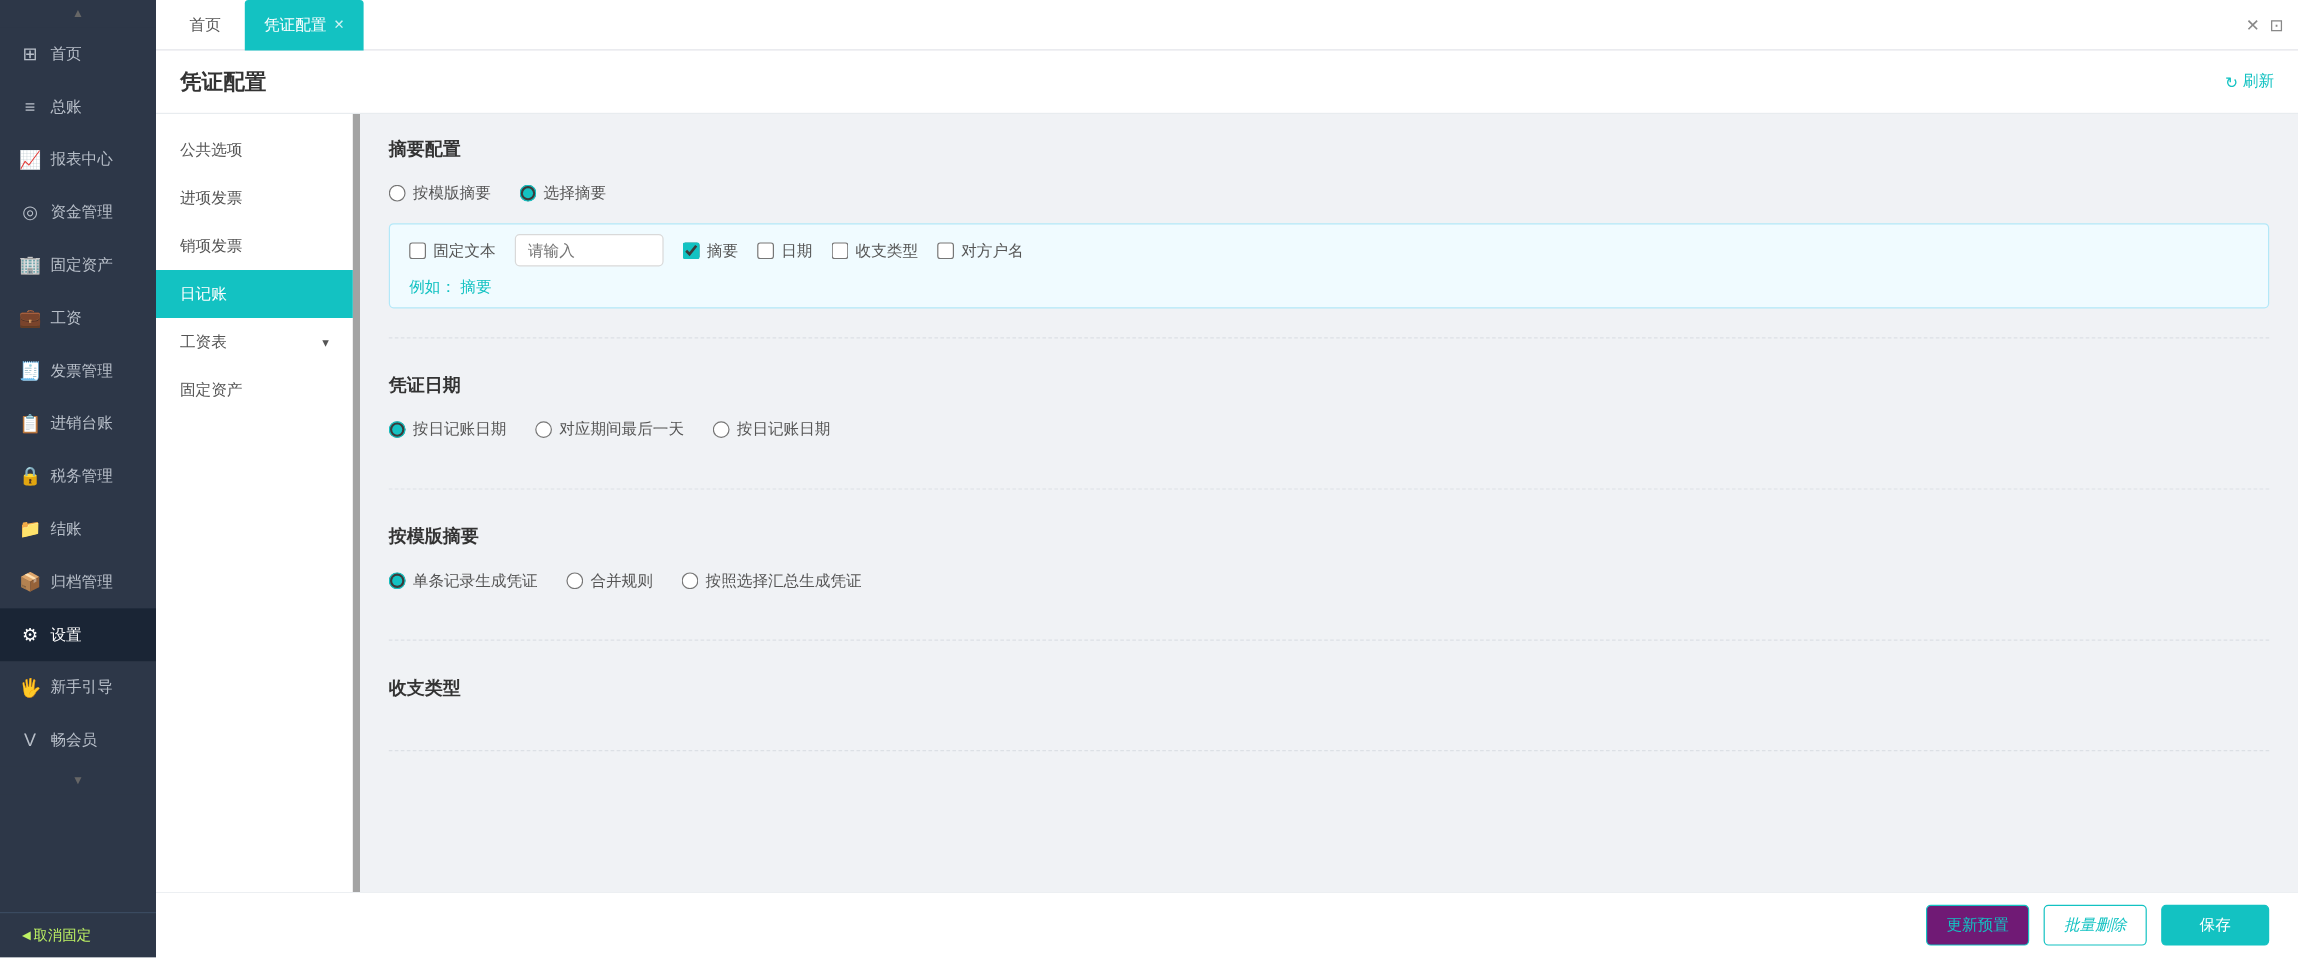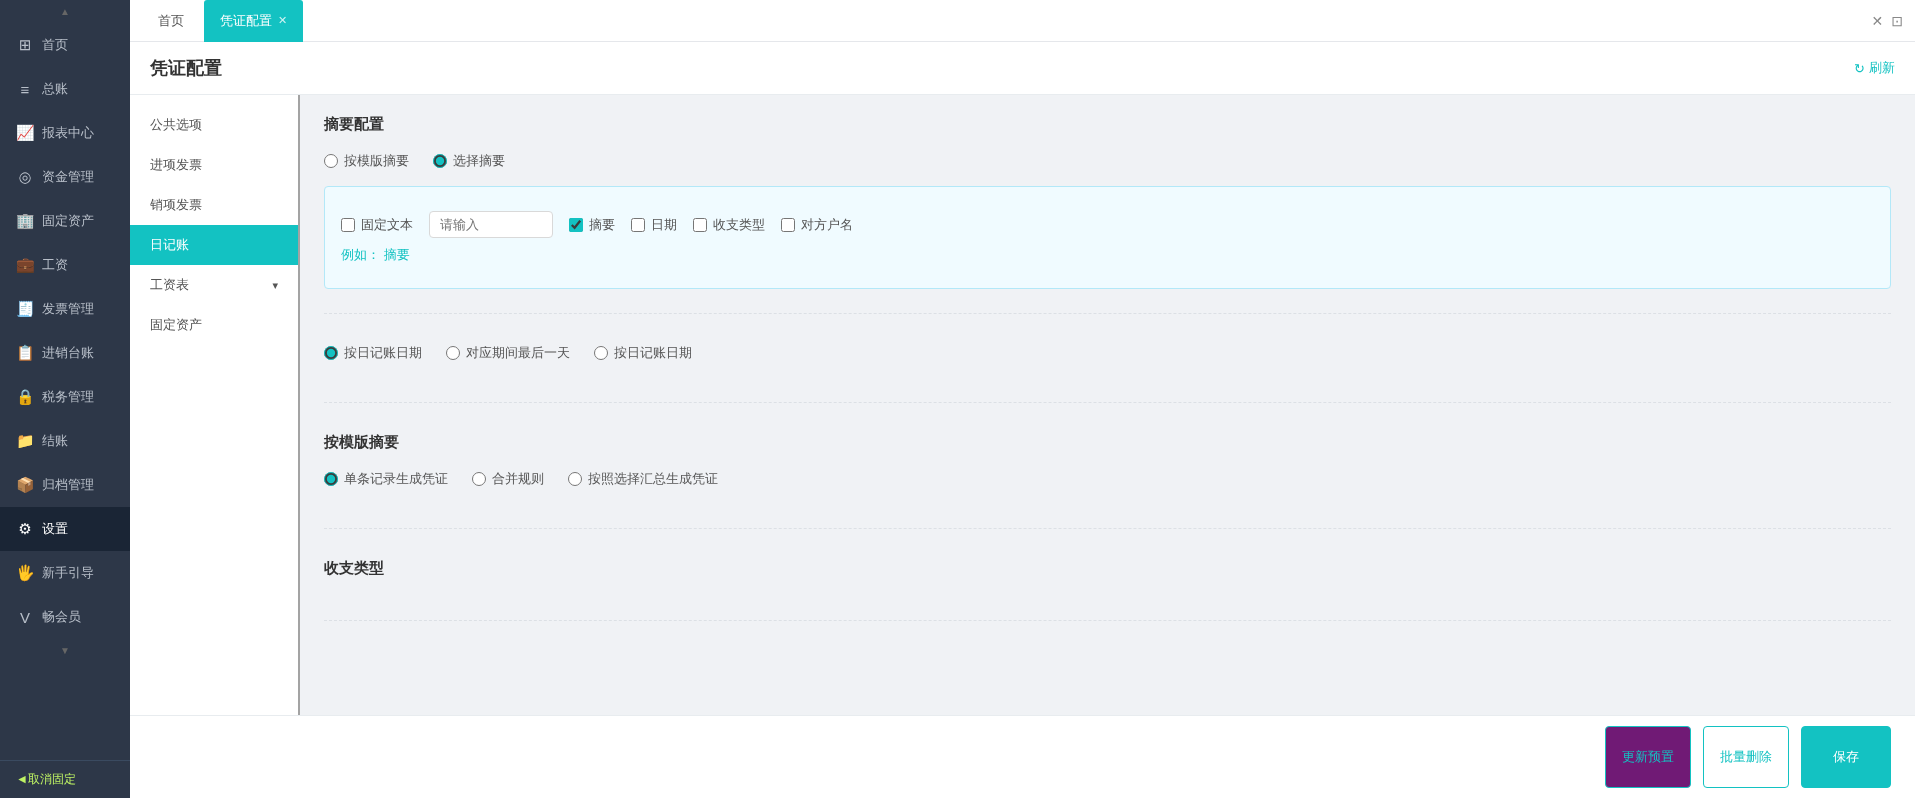--- a/index.html
+++ b/index.html
@@ -136,21 +136,21 @@
     .page-body {
       flex: 1;
       display: flex;
       overflow: hidden;
     }
 
     
     .left-nav {
       width: 170px;
       background: #fff;
-      border-right: 2px solid #a3a3a3;
+      border-right: 6px solid #a3a3a3;
       padding-top: 10px;
       flex-shrink: 0;
     }
     .left-nav-item {
       padding: 11px 20px;
       cursor: pointer;
       font-size: 13px;
       color: #555;
       display: flex;
       align-items: center;
@@ -217,21 +217,21 @@
       width: 14px;
       height: 14px;
       cursor: pointer;
     }
 
     
     .info-box {
       background: #f0fbff;
       border: 1px solid #b3e8f8;
       border-radius: 4px;
-      padding: 24px 16px;
+      padding: 8px 16px;
       margin-top: 12px;
     }
     .info-box-inner {
       display: flex;
       align-items: center;
       gap: 16px;
       flex-wrap: wrap;
     }
     .info-box-preview {
       color: #13c2c2;
@@ -269,24 +269,25 @@
       color: #13c2c2;
       padding: 7px 16px;
       border-radius: 4px;
       cursor: pointer;
       font-size: 13px;
     }
     .btn-delete {
       background: #fff;
       border: 1px solid #13c2c2;
       color: #13c2c2;
-      padding: 21px 16px;
+      padding: 7px 16px;
       border-radius: 4px;
       cursor: pointer;
       font-size: 13px;
+      font-style: italic;
     }
     .btn-save {
       background: #13c2c2;
       border: 1px solid #13c2c2;
       color: #fff;
       padding: 7px 31px;
       border-radius: 4px;
       cursor: pointer;
       font-size: 13px;
       font-weight: 500;
@@ -474,20 +475,21 @@
               </label>
             </div>
             <div class="info-box-preview">
               <span>例如：</span>
               <span>摘要</span>
             </div>
           </div>
         </div>
 
         <div class="section">
+          <div class="section-title">凭证日期</div>
           <div class="radio-group">
             <label class="radio-label">
               <input type="radio" name="voucher-date" checked="" style="">
               <span>按日记账日期</span>
             </label>
             <label class="radio-label">
               <input type="radio" name="voucher-date" style="">
               <span>对应期间最后一天</span>
             </label>
             <label class="radio-label">

